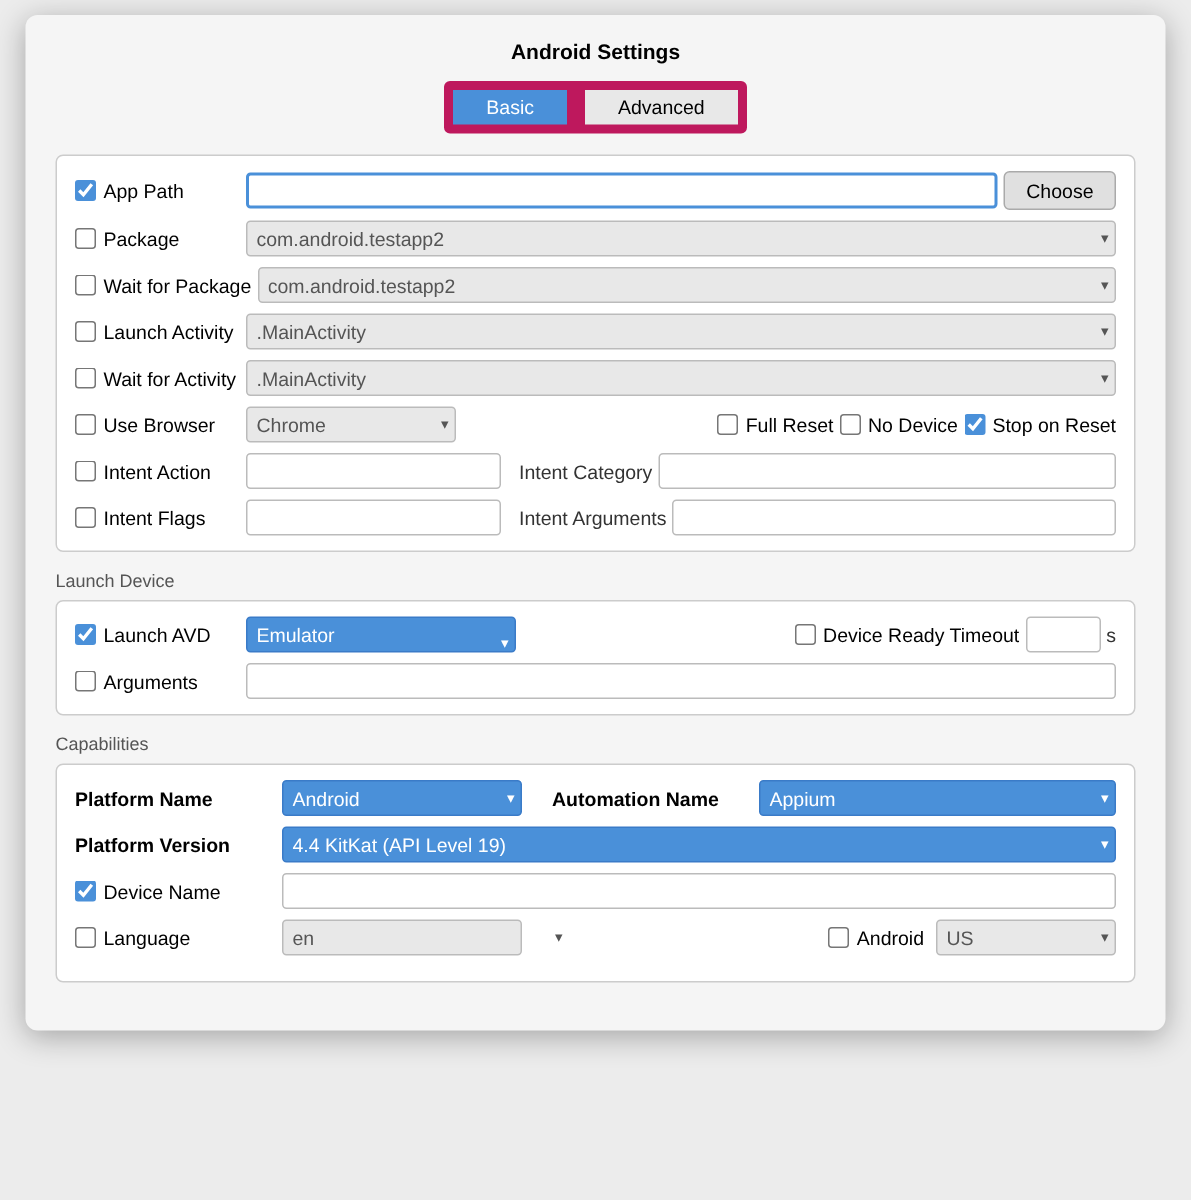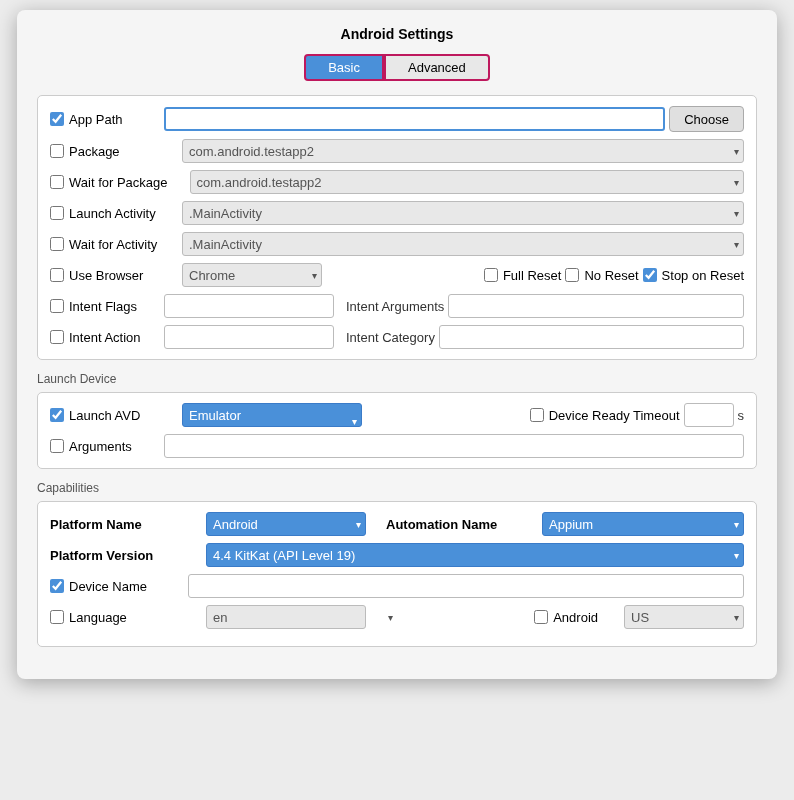--- a/index.html
+++ b/index.html
@@ -28,21 +28,21 @@
       color: #000;
     }
     .tab-bar {
       display: flex;
       justify-content: center;
       margin-bottom: 14px;
       gap: 0;
     }
     .tab-btn {
       padding: 4px 22px;
-      border: 2px solid #be185d;
+      border: 6px solid #be185d;
       background: #e8e8e8;
       cursor: pointer;
       font-size: 13px;
       color: #000;
     }
     .tab-btn:first-child { border-radius: 4px 0 0 4px; }
     .tab-btn:last-child { border-radius: 0 4px 4px 0; }
     .tab-btn.active {
       background: #4a90d9;
       color: #fff;
@@ -99,21 +99,20 @@
       border: 1px solid #aaa;
       border-radius: 4px;
       cursor: pointer;
       font-size: 13px;
       height: 26px;
     }
     .select-wrapper {
       position: relative;
       display: inline-flex;
       align-items: center;
-      margin-left: 18px;
     }
     .select-wrapper select {
       appearance: none;
       -webkit-appearance: none;
       background: #e8e8e8;
       border: 1px solid #bbb;
       border-radius: 3px;
       padding: 2px 22px 2px 6px;
       font-size: 13px;
       height: 24px;
@@ -245,45 +244,45 @@
         </select>
         <span class="chevron">▾</span>
       </div>
       <div style="flex:1;"></div>
       <label class="checkbox-label" style="min-width:auto;">
         <input type="checkbox" style="">
         <span>Full Reset</span>
       </label>
       <label class="checkbox-label" style="min-width:auto;">
         <input type="checkbox" style="">
-        <span>No Reset</span>
+        <span>No Device</span>
       </label>
       <label class="checkbox-label" style="min-width:auto;">
         <input type="checkbox" checked="" style="">
         <span>Stop on Reset</span>
       </label>
     </div>
 
     <div class="row">
       <label class="checkbox-label">
         <input type="checkbox" style="">
+        <span>Intent Action</span>
+      </label>
+      <input type="text" style="width: 170px;">
+      <span class="small-label" style="margin-left:8px;">Intent Category</span>
+      <input type="text" style="flex: 1 1 0%;">
+    </div>
+
+    <div class="row">
+      <label class="checkbox-label">
+        <input type="checkbox" style="">
         <span>Intent Flags</span>
       </label>
       <input type="text" style="width: 170px;">
       <span class="small-label" style="margin-left:8px;">Intent Arguments</span>
-      <input type="text" style="flex: 1 1 0%;">
-    </div>
-
-    <div class="row">
-      <label class="checkbox-label">
-        <input type="checkbox" style="">
-        <span>Intent Action</span>
-      </label>
-      <input type="text" style="width: 170px;">
-      <span class="small-label" style="margin-left:8px;">Intent Category</span>
       <input type="text" style="flex: 1 1 0%;">
     </div>
   </div>
 
   <div class="section-label">Launch Device</div>
   <div class="panel">
     <div class="row">
       <label class="checkbox-label">
         <input type="checkbox" checked="" style="">
         <span>Launch AVD</span>

